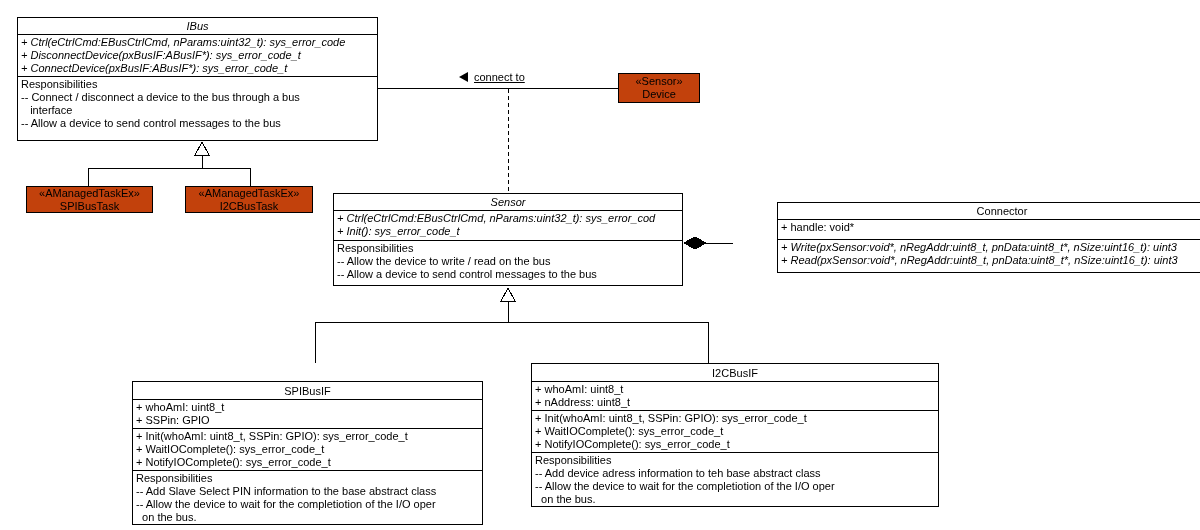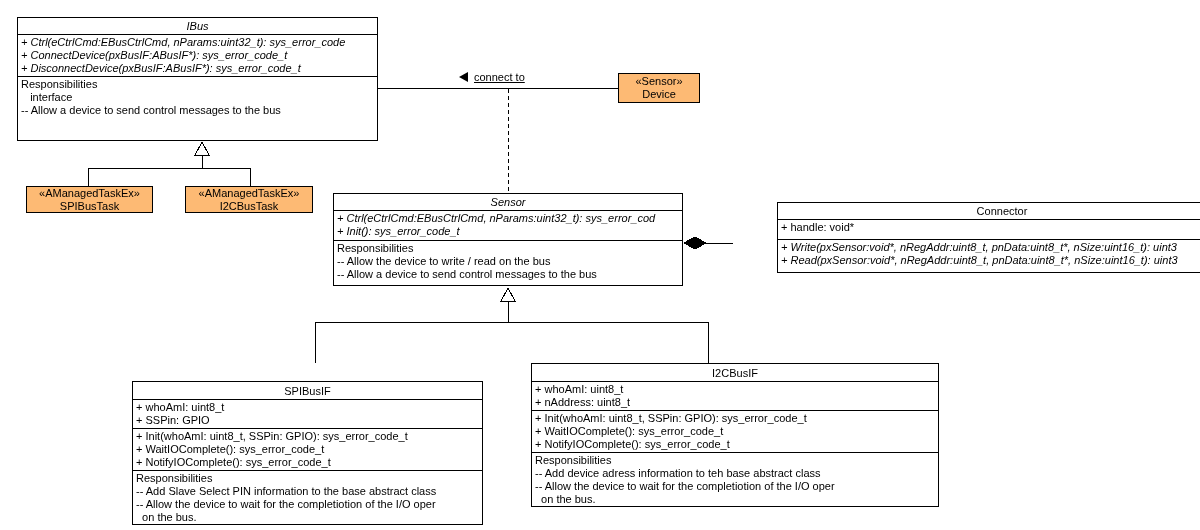--- a/index.html
+++ b/index.html
@@ -16,21 +16,21 @@
   }
   .cls .title {
     text-align:center; border-bottom:1px solid #000; flex:0 0 auto;
     display:flex; align-items:center; justify-content:center; line-height:12px;
   }
   .cls .sec { padding:1px 3px 0 3px; flex:0 0 auto; overflow:hidden; border-bottom:1px solid #000; }
   .cls .sec:last-child { border-bottom:none; flex:1 1 auto; }
   .row { white-space:pre; line-height:13px; overflow:hidden; }
   .it { font-style:italic; }
   .small-box {
-    position:absolute; box-sizing:border-box; background:#fdba74; border:1px solid #000;
+    position:absolute; box-sizing:border-box; background:#c2410c; border:1px solid #000;
     display:flex; flex-direction:column; align-items:center; justify-content:center;
     text-align:right; line-height:13px; overflow:hidden;
   }
   .edge-label {
     position:absolute; display:flex; align-items:center; line-height:12px; background:transparent;
   }
   .tri-left {
     width:0; height:0; border-top:5px solid transparent; border-bottom:5px solid transparent;
     border-right:9px solid #000; margin-right:6px;
   }
@@ -58,25 +58,26 @@
 
   <div class="edge-label" style="left:459px; top:71px;text-decoration:underline;">
     <span class="tri-left"></span>
     <span>connect to</span>
   </div>
 
   <div class="cls" style="left:17px; top:17px; width:361px; height:124px;">
     <div class="title it" style="height:16px;">IBus</div>
     <div class="sec it" style="height:40px;">
       <div class="row">+ Ctrl(eCtrlCmd:EBusCtrlCmd, nParams:uint32_t): sys_error_code</div>
+      <div class="row">+ DisconnectDevice(pxBusIF:ABusIF*): sys_error_code_t</div>
       <div class="row">+ ConnectDevice(pxBusIF:ABusIF*): sys_error_code_t</div>
-      <div class="row">+ DisconnectDevice(pxBusIF:ABusIF*): sys_error_code_t</div>
     </div>
     <div class="sec">
       <div class="row">Responsibilities</div>
+      <div class="row">-- Connect / disconnect a device to the bus through a bus</div>
       <div class="row">   interface</div>
       <div class="row">-- Allow a device to send control messages to the bus</div>
     </div>
   </div>
 
   <div class="small-box" style="left:618px; top:73px; width:82px; height:30px;">
     <div>«Sensor»</div>
     <div>Device</div>
   </div>
 

